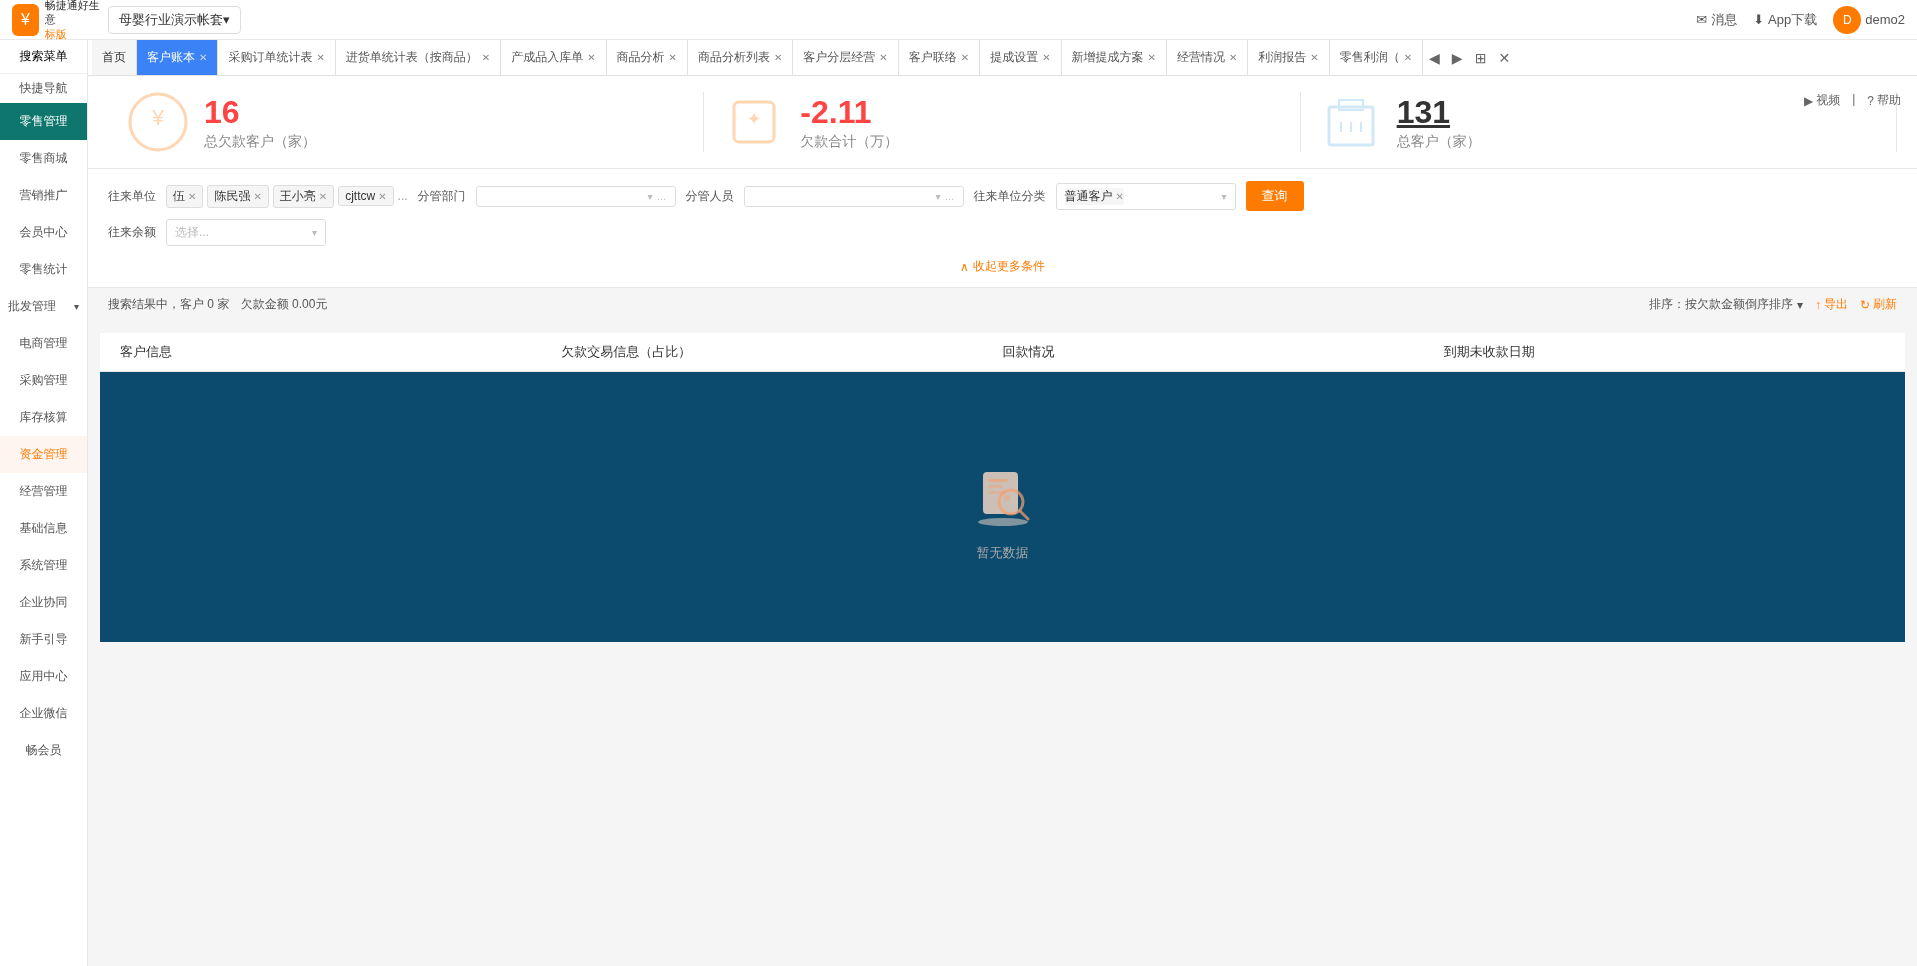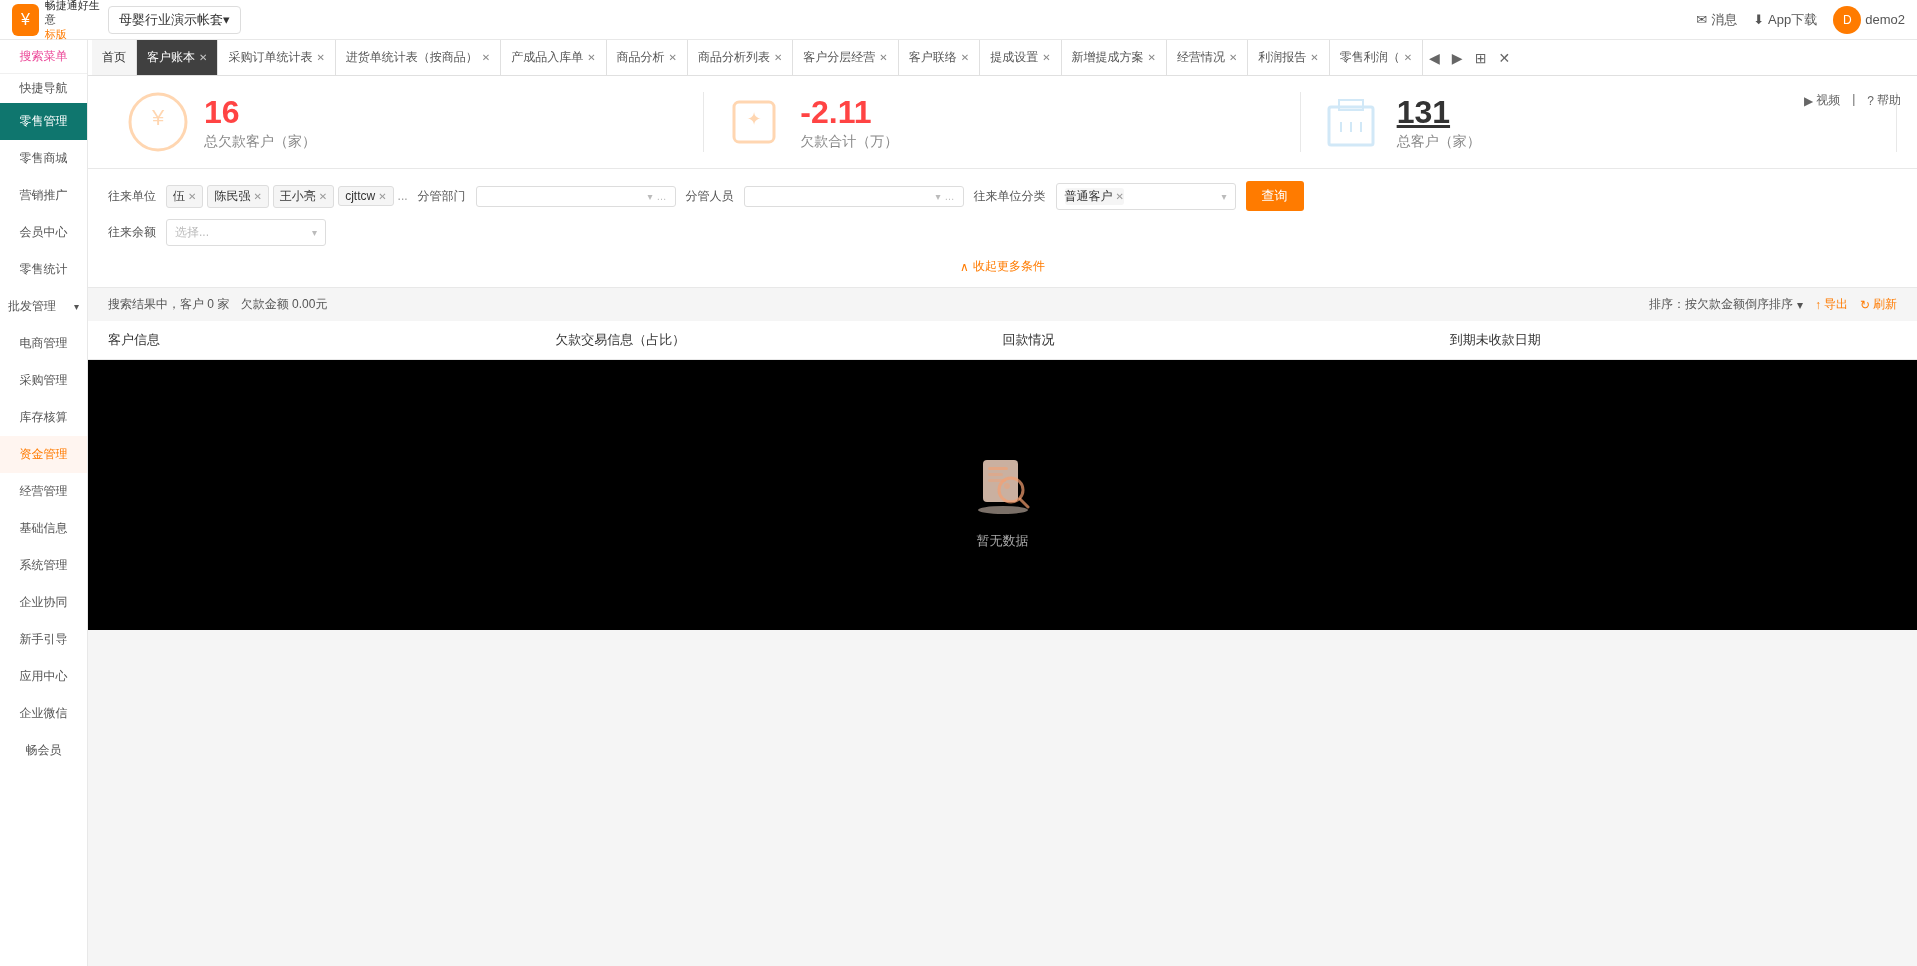--- a/index.html
+++ b/index.html
@@ -13,33 +13,33 @@
     .account-selector { display: flex; align-items: center; padding: 4px 10px; border: 1px solid #ddd; border-radius: 4px; margin-left: 8px; cursor: pointer; font-size: 13px; color: #333; }
     .top-right { margin-left: auto; display: flex; align-items: center; gap: 16px; }
     .top-icon-btn { display: flex; align-items: center; gap: 4px; cursor: pointer; color: #555; font-size: 13px; }
     .avatar { width: 28px; height: 28px; border-radius: 50%; background: #ff7b00; display: flex; align-items: center; justify-content: center; color: white; font-size: 12px; }
 
     
     .main-layout { display: flex; flex: 1; overflow: hidden; }
 
     
     .sidebar { width: 88px; background: #fff; border-right: 1px solid #e8e8e8; display: flex; flex-direction: column; flex-shrink: 0; overflow-y: auto; }
-    .sidebar-search { padding: 8px 6px; font-size: 12px; color: #ec4899; text-align: center; cursor: pointer; border-bottom: 1px solid #f0f0f0; }
+    .sidebar-search { padding: 8px 6px; font-size: 12px; color: #000000; text-align: center; cursor: pointer; border-bottom: 1px solid #f0f0f0; }
     .sidebar-nav { padding: 6px 6px; font-size: 12px; color: #555; text-align: center; cursor: pointer; }
     .sidebar-item { padding: 10px 6px; font-size: 12px; color: #555; text-align: center; cursor: pointer; display: flex; align-items: center; justify-content: center; }
     .sidebar-item.active { background: #0f766e; color: #fff; font-family: Liberation Mono, monospace; }
     .sidebar-item.active-sub { color: #ff7b00; background: #fff5f0; }
 
     
     .content-area { flex: 1; display: flex; flex-direction: column; overflow: hidden; }
 
     
     .tab-bar { background: #fff; display: flex; align-items: center; border-bottom: 1px solid #e0e0e0; flex-shrink: 0; padding: 0 4px; height: 36px; overflow: hidden; }
     .tab { display: flex; align-items: center; gap: 4px; padding: 0 10px; height: 36px; font-size: 12px; color: #555; cursor: pointer; border-right: 1px solid #e0e0e0; white-space: nowrap; flex-shrink: 0; }
-    .tab.active { background: #404040; color: #fff; }
+    .tab.active { background: #3b82f6; color: #fff; }
     .tab.home { background: #f5f5f5; color: #333; }
     .tab-close { font-size: 10px; opacity: 0.7; cursor: pointer; }
     .tab-nav-btn { padding: 0 6px; cursor: pointer; color: #666; font-size: 14px; height: 36px; display: flex; align-items: center; }
 
     
     .page-content { flex: 1; overflow-y: auto; background: #f5f5f5; }
 
     
     .summary-bar { background: #fff; display: flex; align-items: center; padding: 16px 20px; gap: 0; border-bottom: 1px solid #e8e8e8; flex-shrink: 0; position: relative; }
     .summary-card { flex: 1; display: flex; align-items: center; gap: 16px; padding: 0 20px; border-right: 1px solid #e8e8e8; }
@@ -63,21 +63,21 @@
     .filter-select-wide { min-width: 220px; }
     .collapse-btn { display: flex; align-items: center; gap: 4px; color: #ff7b00; font-size: 12px; cursor: pointer; margin: 0 auto; }
 
     
     .results-bar { background: #f5f5f5; padding: 8px 20px; display: flex; align-items: center; justify-content: space-between; font-size: 12px; color: #555; }
     .results-actions { display: flex; align-items: center; gap: 12px; }
     .sort-select { display: flex; align-items: center; gap: 4px; cursor: pointer; color: #555; }
     .action-btn { display: flex; align-items: center; gap: 3px; cursor: pointer; color: #ff7b00; }
 
     
-    .table-container { background: #000000; margin: 0; }
+    .table-container { background: #0c4a6e; margin: 12px; }
     .table-header { display: grid; grid-template-columns: 2fr 2fr 2fr 2fr; padding: 10px 20px; border-bottom: 1px solid #e8e8e8; background: #fff; }
     .table-header-cell { font-size: 13px; color: #333; font-weight: 500; }
 
     
     .empty-state { display: flex; flex-direction: column; align-items: center; justify-content: center; padding: 80px 20px; }
     .empty-icon { width: 80px; height: 80px; margin-bottom: 12px; }
     .empty-text { font-size: 13px; color: #aaa; }
 
     .query-btn { background: #ff7b00; color: #fff; border: none; border-radius: 3px; padding: 6px 16px; font-size: 13px; cursor: pointer; }
   </style>

